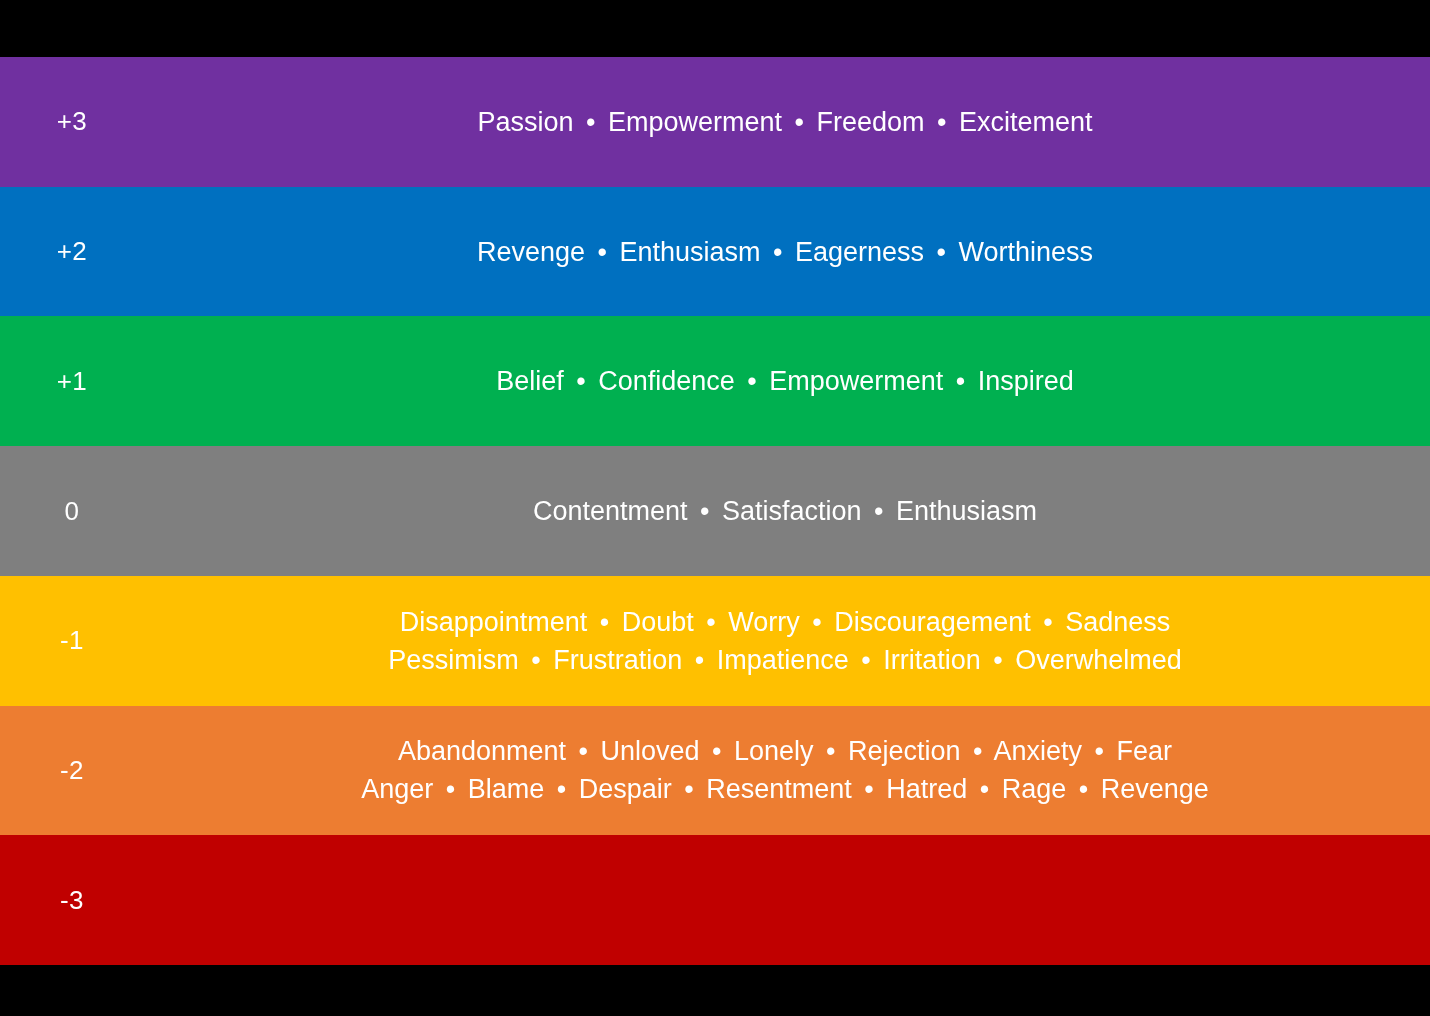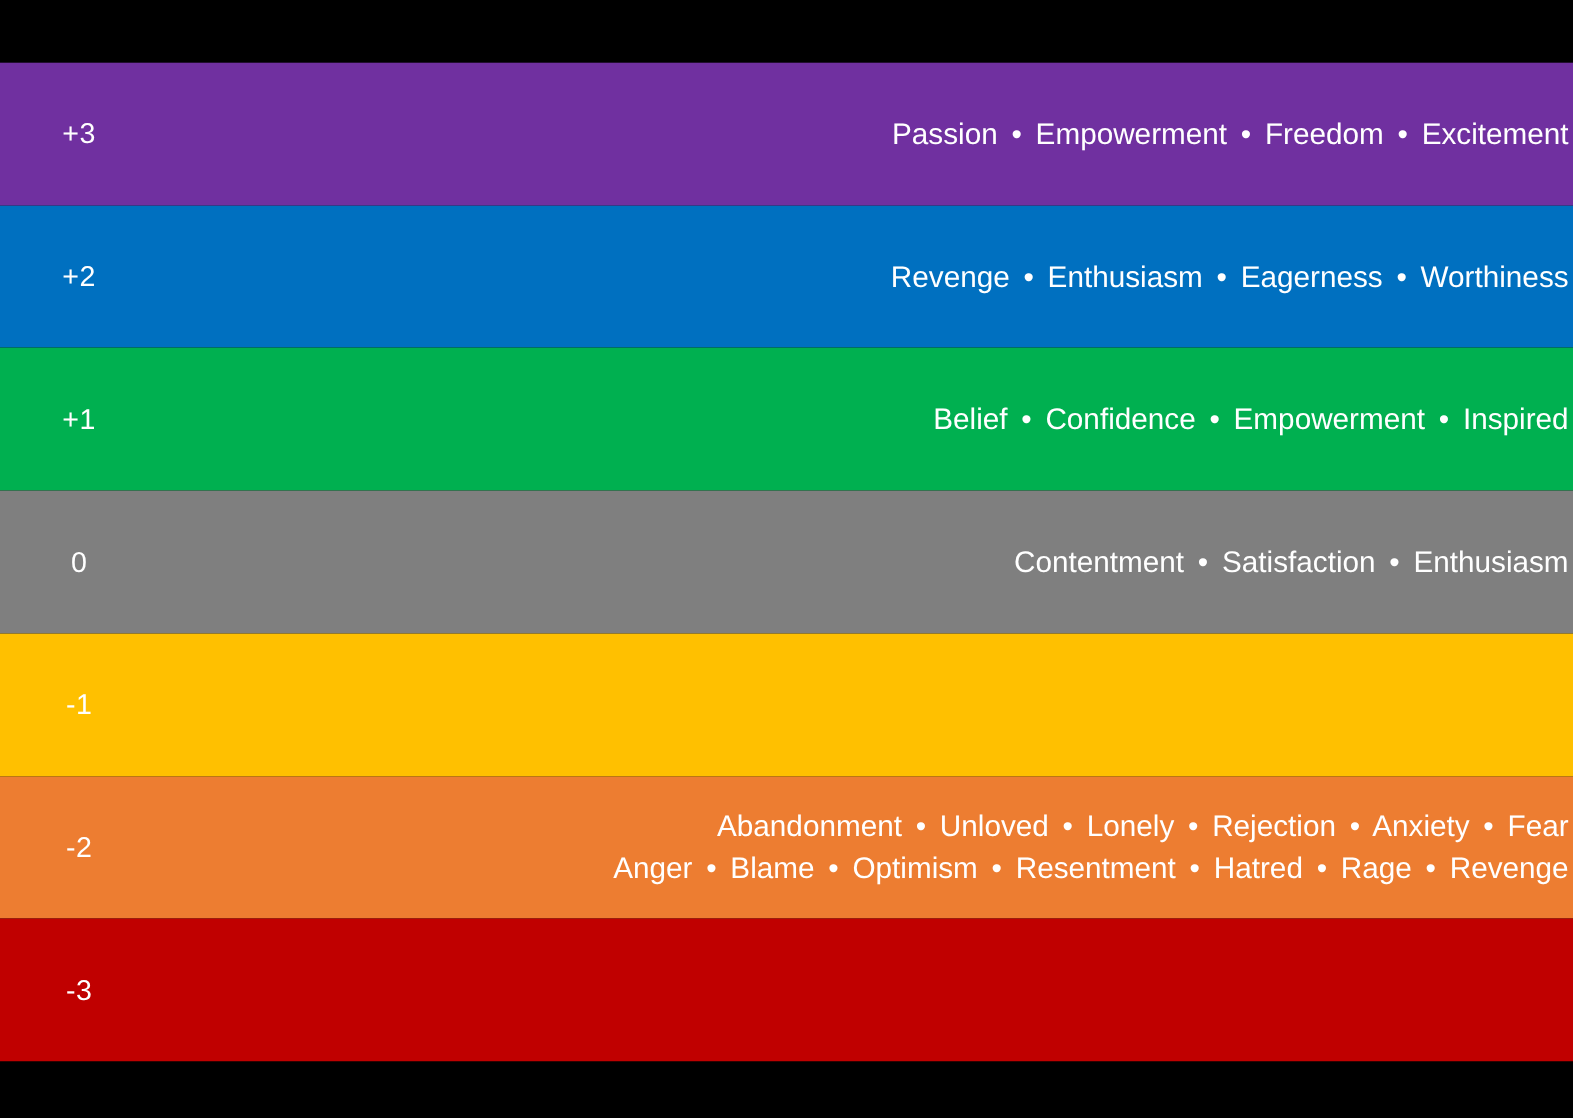--- a/index.html
+++ b/index.html
@@ -49,21 +49,20 @@
     flex: 1 1 auto;
     text-align: center;
     color: #FFFFFF;
     font-size: 27px;
     line-height: 38px;
     word-spacing: 5px;
     padding-right: 4px;
   }
   .emotion-line {
     white-space: nowrap;
-    text-align: right;
   }
 </style>
 </head>
 <body>
 
 <div class="frame">
   <div class="letterbox-top"></div>
 
   <div class="bands">
 
@@ -90,27 +89,31 @@
 
     <div class="band" style="background: rgb(127, 127, 127);">
       <div class="band-level">0</div>
       <div class="band-words">
         <div class="emotion-line">Contentment • Satisfaction • Enthusiasm</div>
       </div>
     </div>
 
     <div class="band" style="background: rgb(255, 192, 0);">
       <div class="band-level">-1</div>
+      <div class="band-words">
+        <div class="emotion-line">Disappointment • Doubt • Worry • Discouragement • Sadness</div>
+        <div class="emotion-line">Pessimism • Frustration • Impatience • Irritation • Overwhelmed</div>
+      </div>
     </div>
 
     <div class="band" style="background: rgb(237, 125, 49);">
       <div class="band-level">-2</div>
       <div class="band-words">
         <div class="emotion-line">Abandonment • Unloved • Lonely • Rejection • Anxiety • Fear</div>
-        <div class="emotion-line">Anger • Blame • Optimism • Resentment • Hatred • Rage • Revenge</div>
+        <div class="emotion-line">Anger • Blame • Despair • Resentment • Hatred • Rage • Revenge</div>
       </div>
     </div>
 
     <div class="band" style="background: rgb(192, 0, 0);">
       <div class="band-level">-3</div>
     </div>
 
   </div>
 
   <div class="letterbox-bottom"></div>

